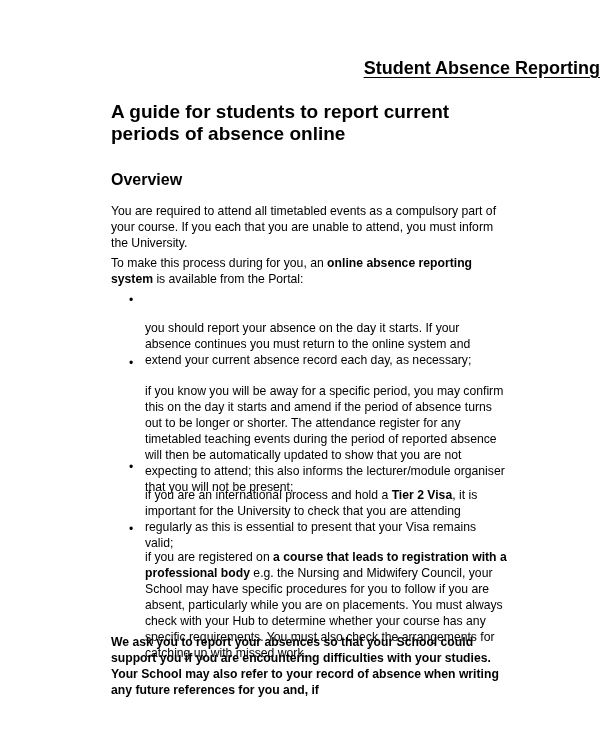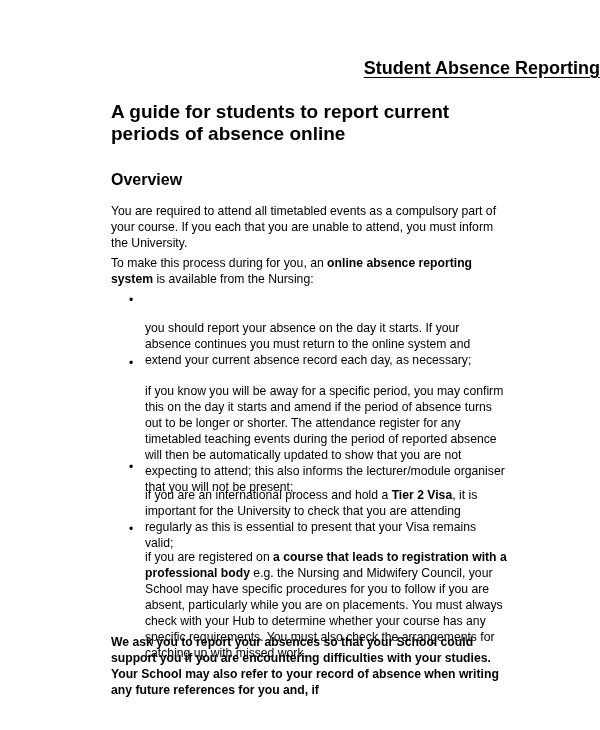--- a/index.html
+++ b/index.html
@@ -21,21 +21,21 @@
 <body>
 
 <div class="page">
   <div class="title">Student Absence Reporting</div>
   <div class="subtitle">A guide for students to report current periods of absence online</div>
   <div class="h2">Overview</div>
 
   <div class="para" style="top:203px;">You are required to attend all timetabled events as a compulsory part of your course. If you each that you are unable to attend, you must inform the University.</div>
 
   <div class="para" style="top:255px;">
-    <span>To make this process during for you, an </span><b>online absence reporting system</b><span> is available from the Nursing:</span>
+    <span>To make this process during for you, an </span><b>online absence reporting system</b><span> is available from the Portal:</span>
   </div>
 
   <div class="bul" style="top:292px;">
     <span class="dot">•</span>
     <div class="txt"><span>you should report your absence on the day it starts. If your absence continues you must return to the online system and extend your current absence record each day, as necessary;</span><b></b><span></span></div>
   </div>
 
   <div class="bul" style="top:355px;">
     <span class="dot">•</span>
     <div class="txt"><span>if you know you will be away for a specific period, you may confirm this on the day it starts and amend if the period of absence turns out to be longer or shorter. The attendance register for any timetabled teaching events during the period of reported absence will then be automatically updated to show that you are not expecting to attend; this also informs the lecturer/module organiser that you will not be present;</span><b></b><span></span></div>

